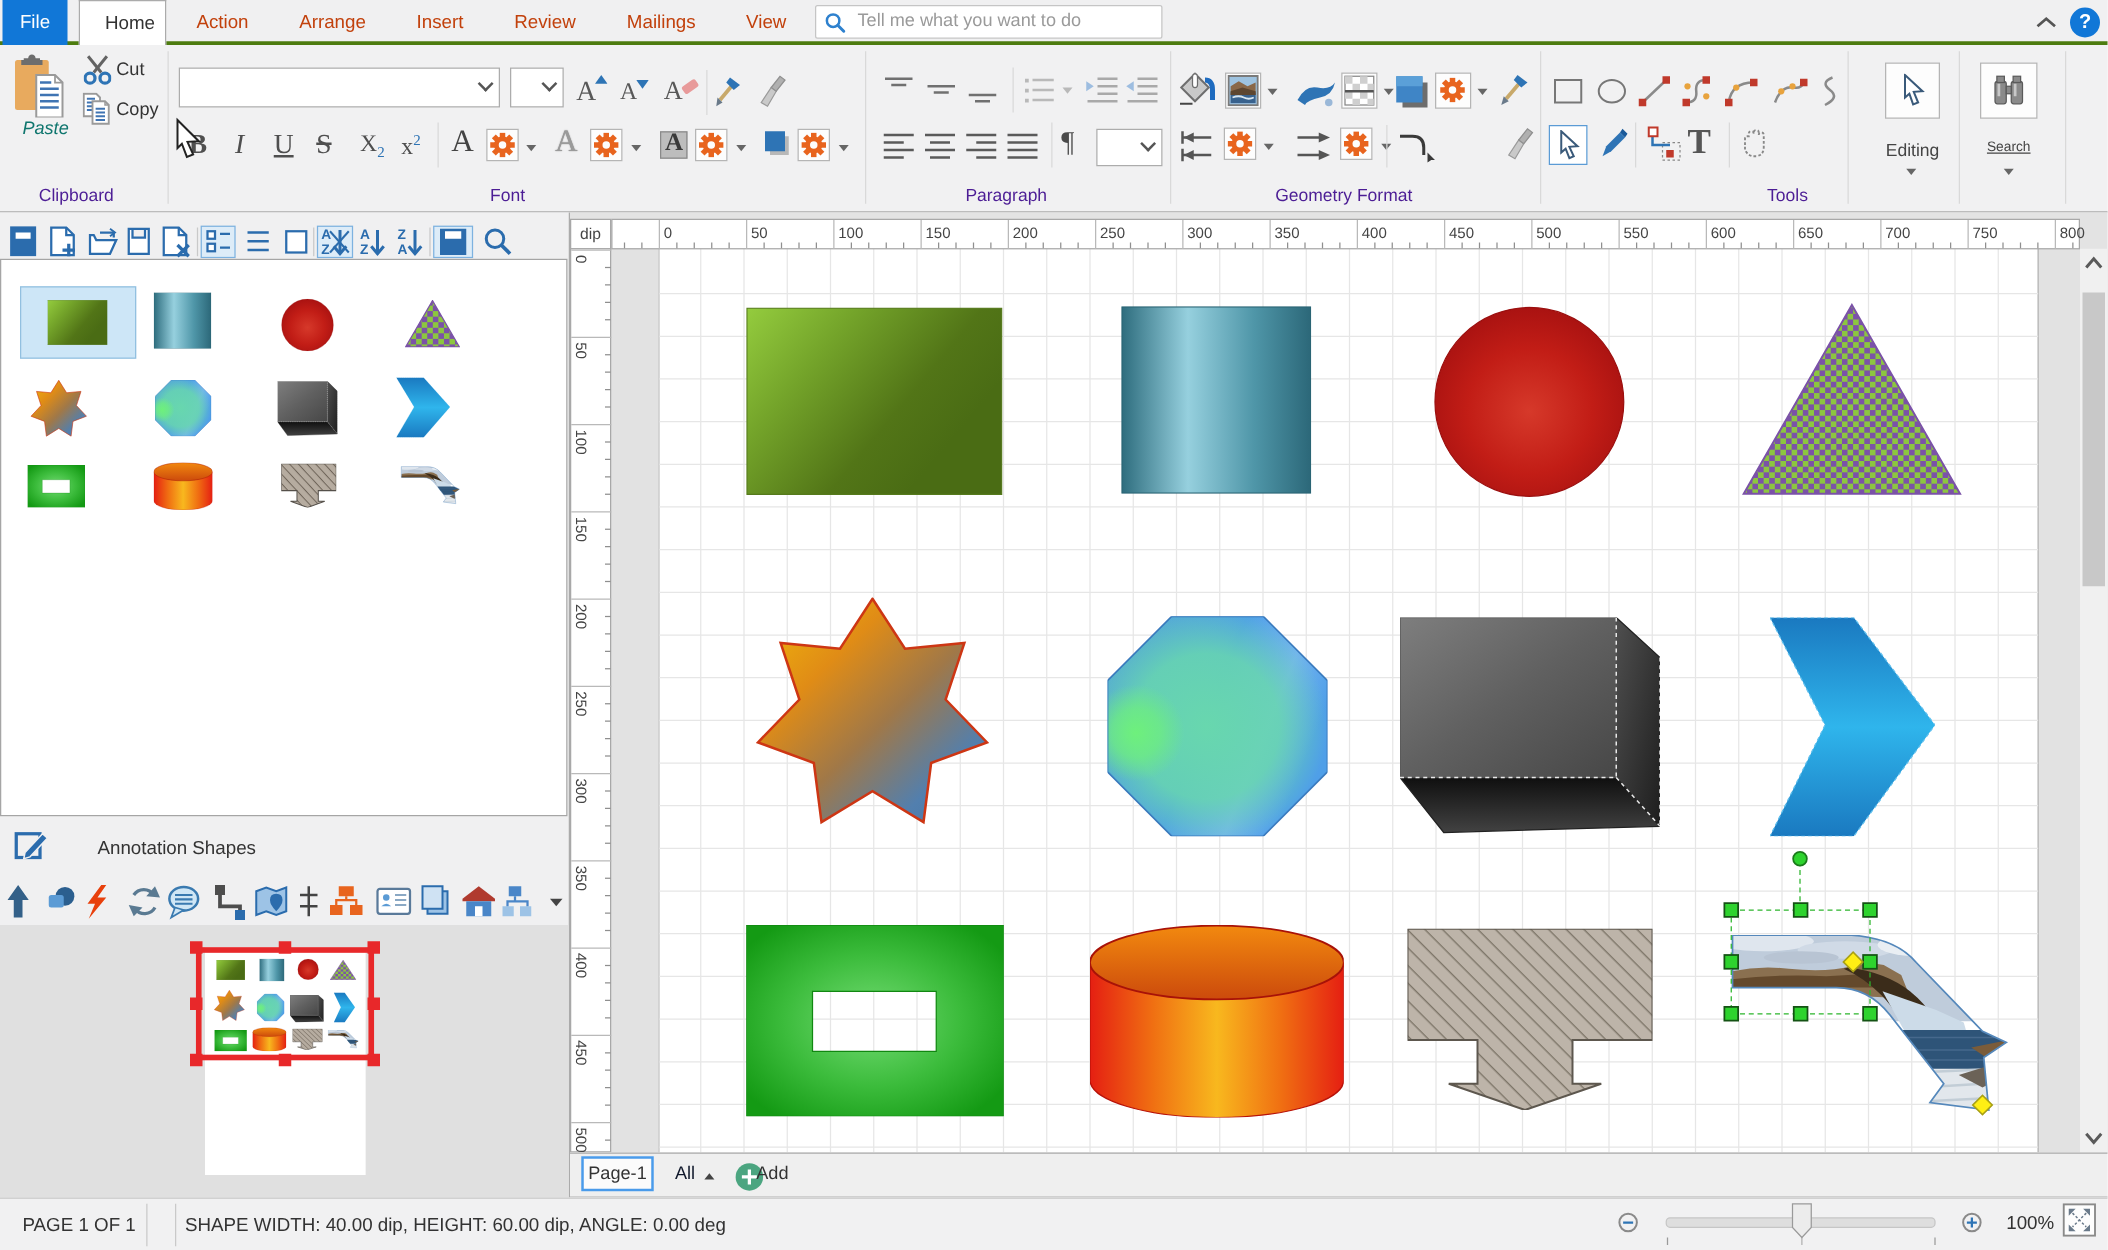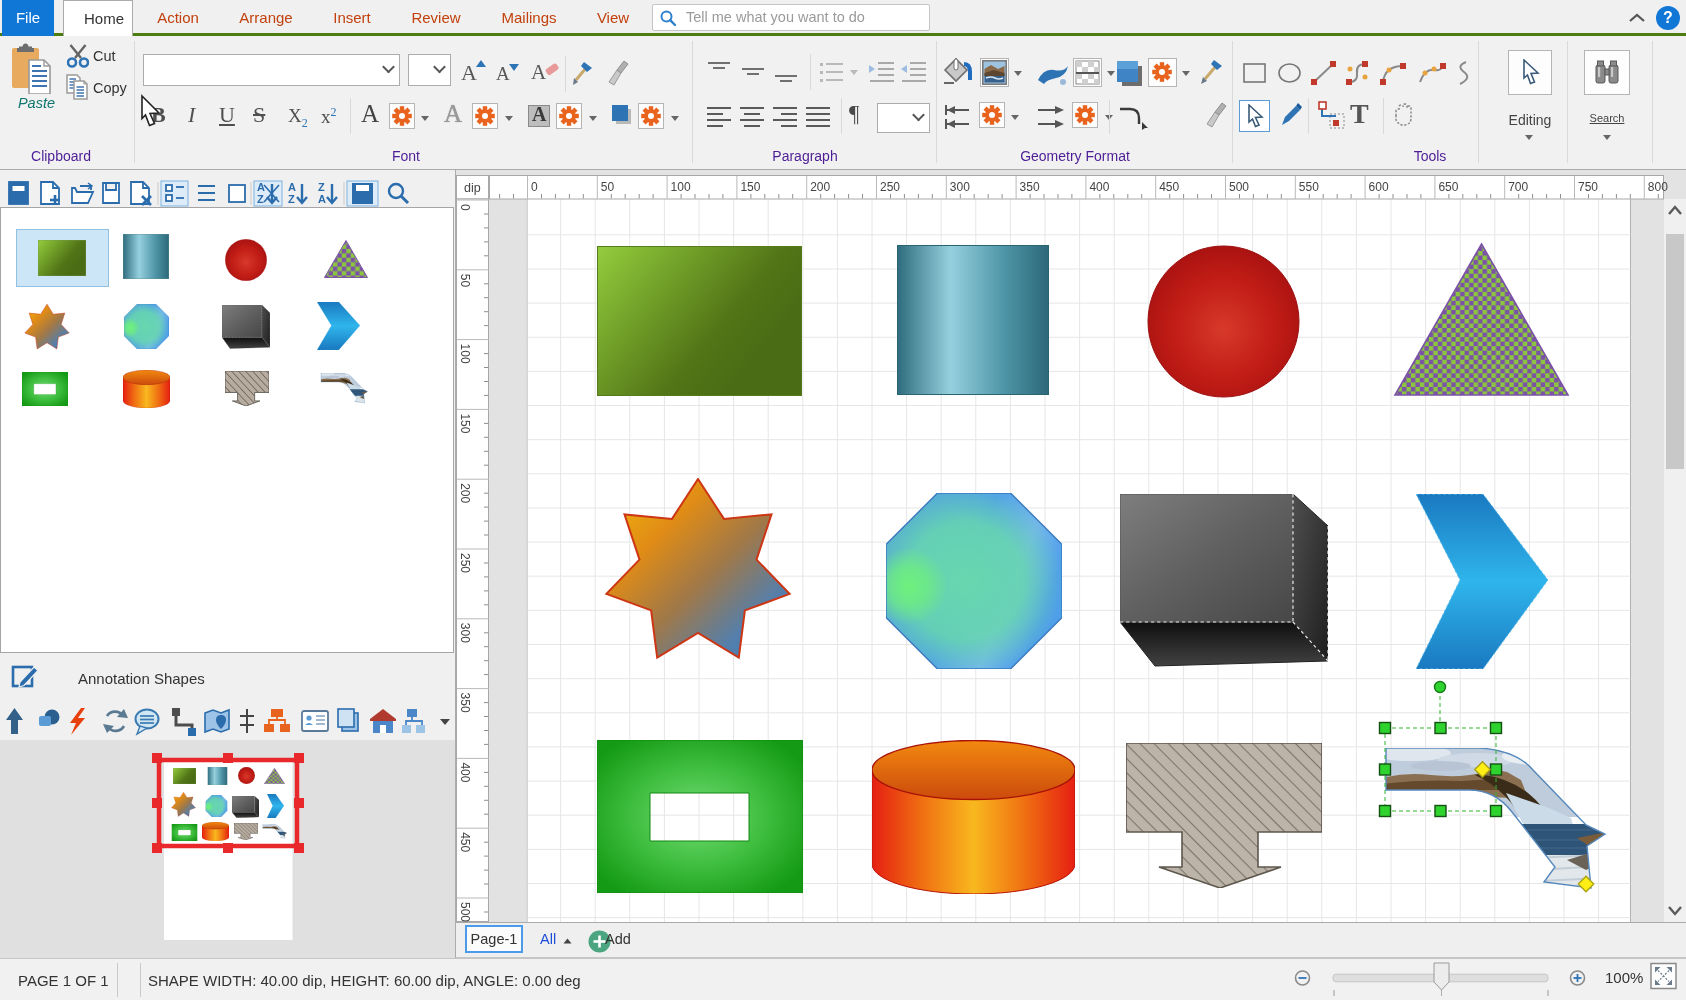--- a/index.html
+++ b/index.html
@@ -1108,21 +1108,21 @@
 
         <rect x="1664" y="199" width="22" height="723" fill="#f0f0f0"></rect>
         <rect x="1666" y="234" width="18" height="235" fill="#c8c8c8"></rect>
         <path d="M1669 214 L1675 207 L1681 214" fill="none" stroke="#5a5a5a" stroke-width="2.4"></path>
         <path d="M1669 907 L1675 914 L1681 907" fill="none" stroke="#5a5a5a" stroke-width="2.4"></path>
       </g>
     </svg>
   </div>
   <div id="pagestrip">
     <div class="abs" style="left:9px;top:2px;width:58px;height:28px;border:2px solid #4a9bea;box-sizing:border-box;background:#fbfbfb;font-size:14.5px;color:#333;text-align:center;line-height:24px;">Page-1</div>
-    <span class="abs" style="left:84px;top:8px;font-size:14.5px;color:#1d4ed8;">All</span>
+    <span class="abs" style="left:84px;top:8px;font-size:14.5px;color:#0f172a;">All</span>
     <svg class="abs" style="left:106px;top:14px;" width="11" height="8" viewBox="0 0 11 8">
         <path d="M1.5 6.5 L5.5 1.5 L9.5 6.5 Z" fill="#444"></path>
       </svg>
     <svg class="abs" style="left:132px;top:7px;" width="23" height="23" viewBox="0 0 23 23">
       <circle cx="11.5" cy="11.5" r="11" fill="#4BA580"></circle>
       <line x1="5.5" y1="11.5" x2="17.5" y2="11.5" stroke="#fff" stroke-width="2.6"></line>
       <line x1="11.5" y1="5.5" x2="11.5" y2="17.5" stroke="#fff" stroke-width="2.6"></line>
     </svg>
     <span class="abs" style="left:149px;top:8px;font-size:14.5px;color:#333;">Add</span>
   </div>

